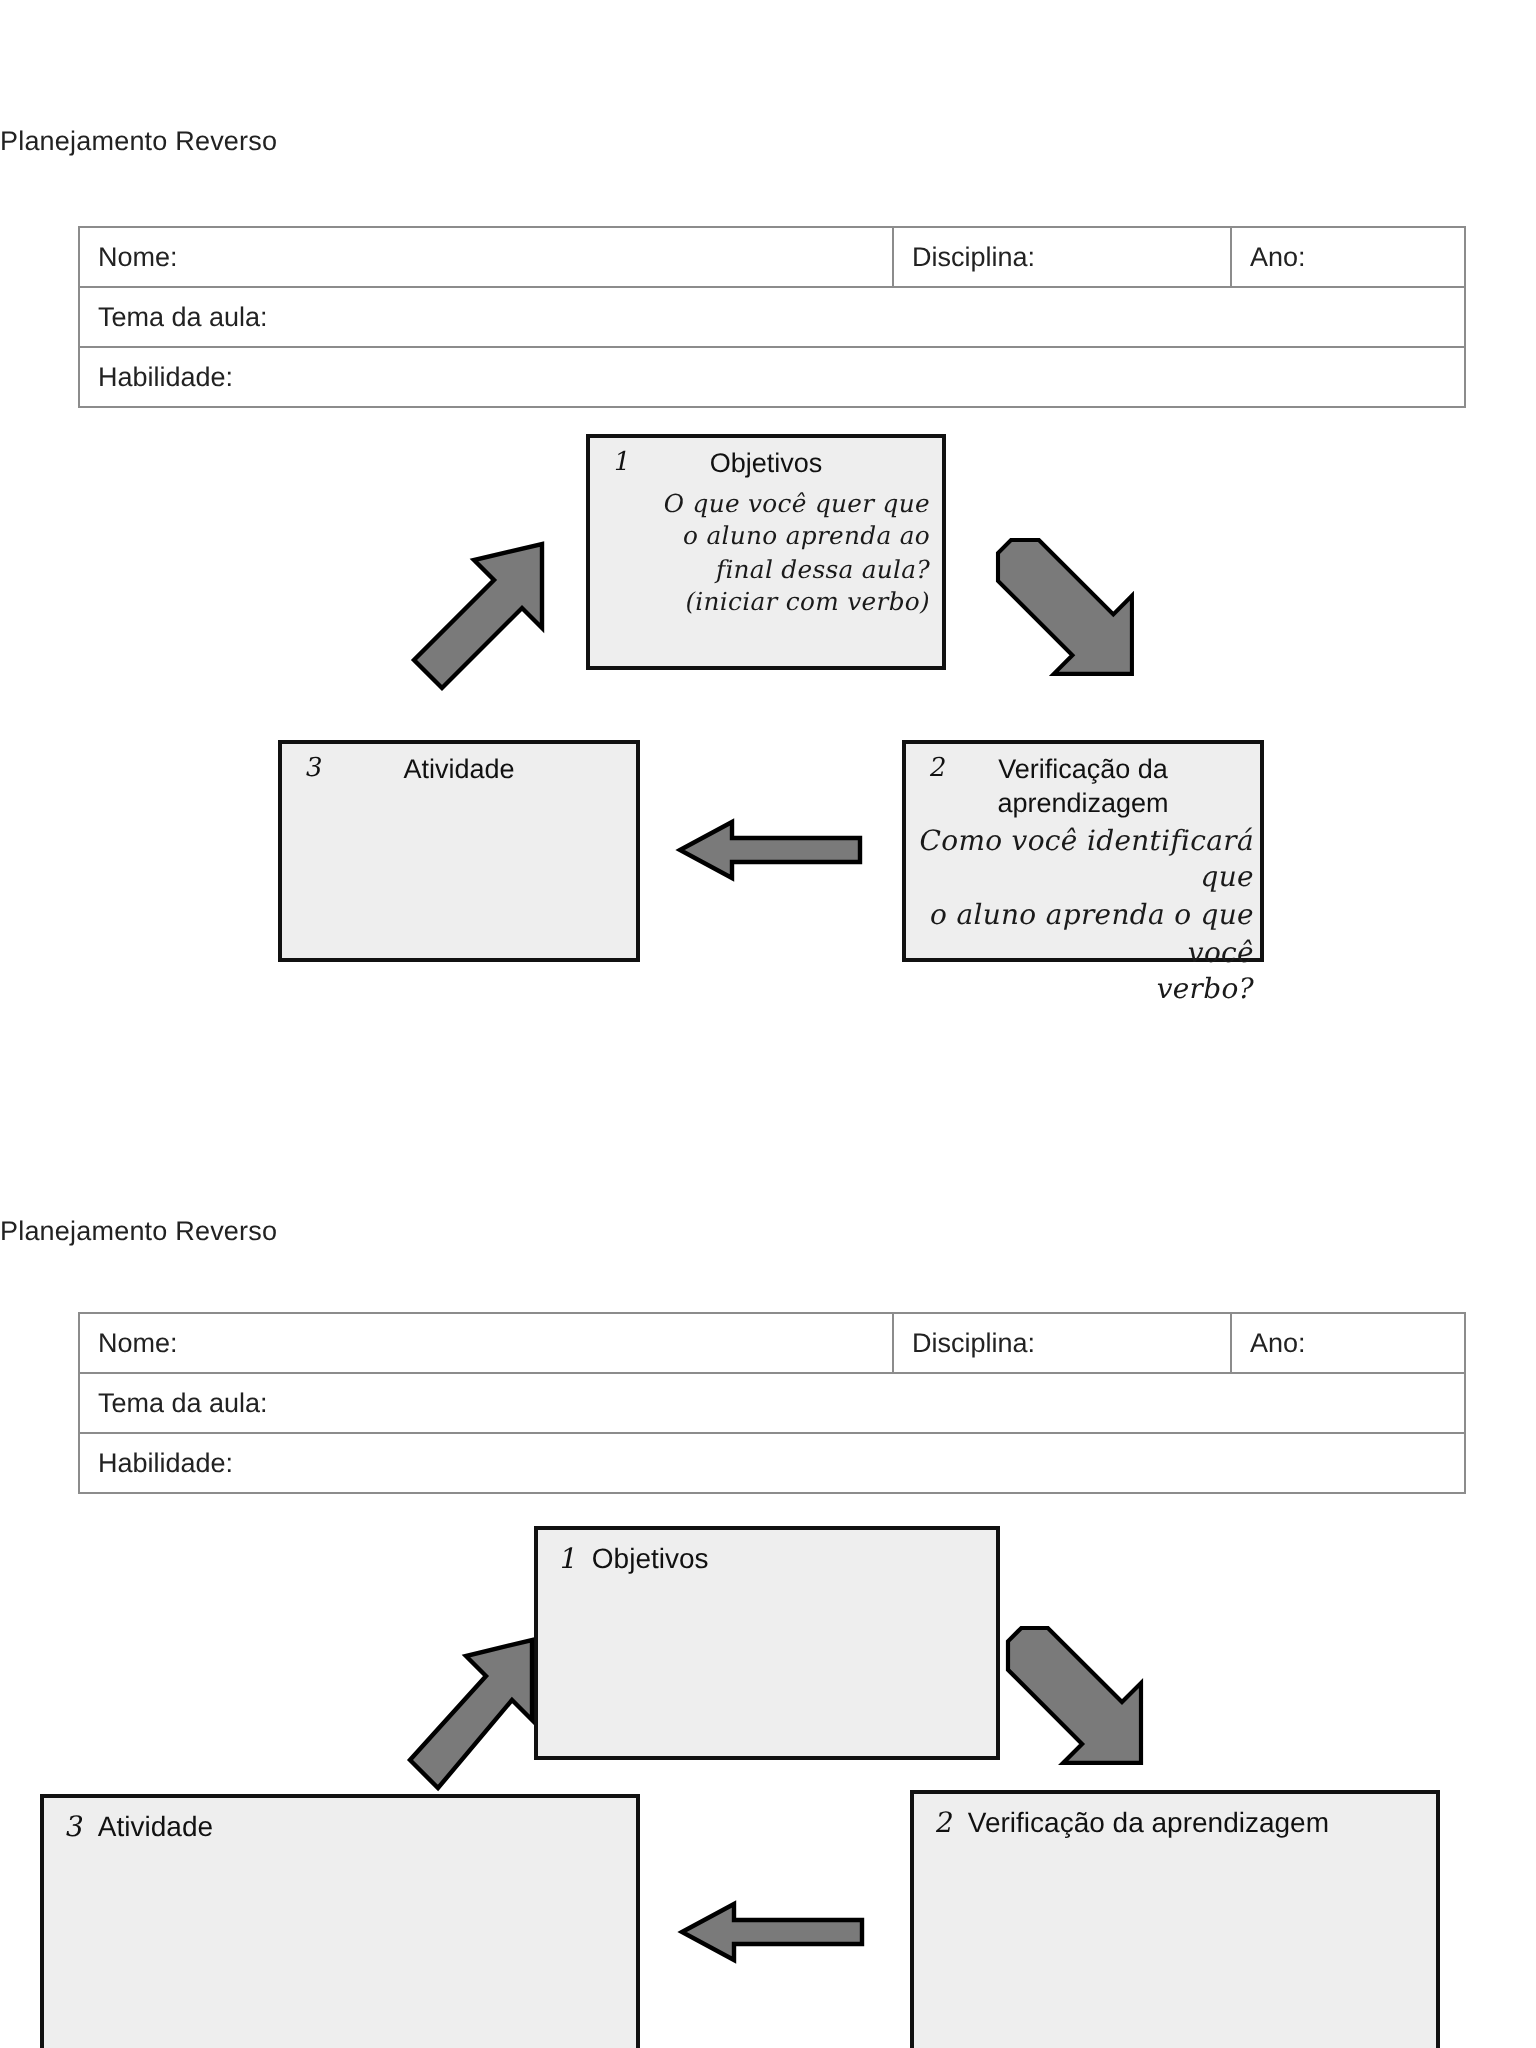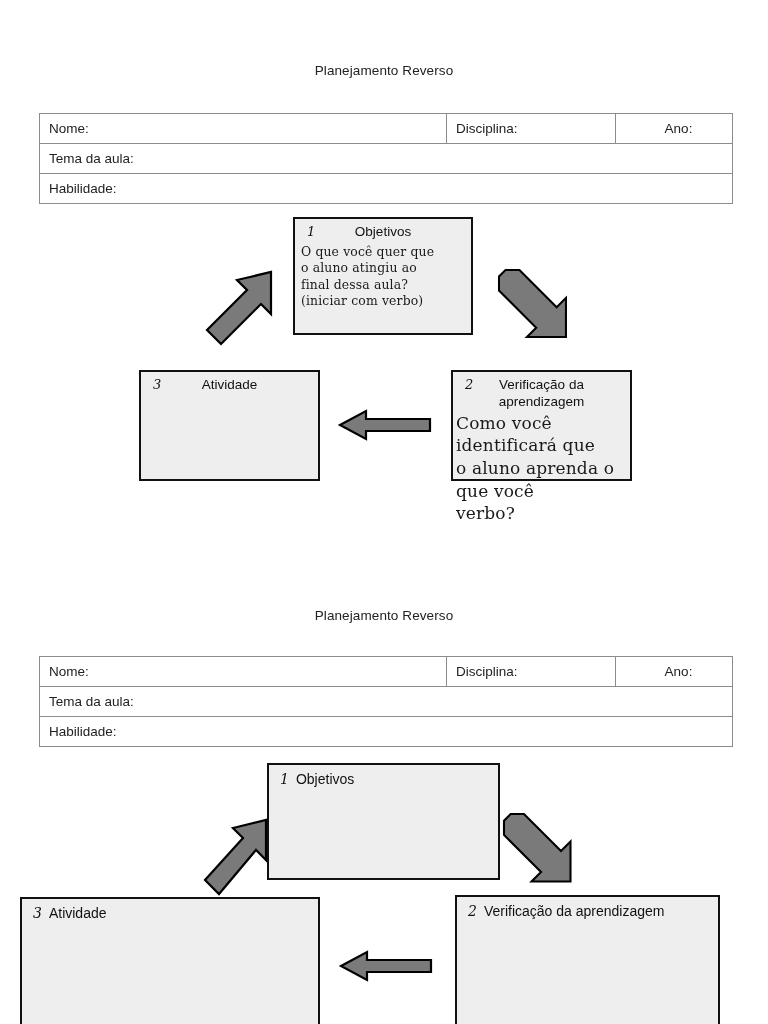--- a/index.html
+++ b/index.html
@@ -15,21 +15,21 @@
     font-family: "Liberation Sans", sans-serif;
     color: #1a1a1a;
   }
 
   .page-section { position: absolute; left: 0; top: 0; width: 768px; }
 
   
   .doc-title {
     position: absolute;
     width: 768px;
-    text-align: center;
+    text-align: left;
     font-size: 13.5px;
     color: #222222;
     letter-spacing: 0.1px;
   }
 
   
   .info-table {
     position: absolute;
     left: 39px;
     width: 663px;
@@ -40,21 +40,21 @@
     border: 1px solid #8c8c8c;
     height: 29px;
     padding: 0 0 0 9px;
     font-size: 13.5px;
     color: #222222;
     vertical-align: middle;
     background: #ffffff;
   }
   .col-nome  { width: 397px; }
   .col-disc  { width: 159px; margin-left: 47px; }
-  .col-ano   { width: 107px; text-align: center; }
+  .col-ano   { width: 107px; }
 
   
   .diagram { position: absolute; left: 0; width: 768px; }
 
   .flow-box {
     position: absolute;
     background: #eeeeee;
     border: 2.5px solid #111111;
     box-sizing: border-box;
   }
@@ -78,22 +78,23 @@
   }
   .fb-title {
     font-size: 13.5px;
     color: #111111;
     text-align: center;
     line-height: 1.25;
     padding: 0 26px;
   }
   .fb-body {
     margin-top: 3px;
-    text-align: left;
+    text-align: right;
     font-family: "DejaVu Serif", serif;
+    font-style: italic;
     font-size: 12.4px;
     line-height: 1.33;
     color: #1a1a1a;
     padding: 0 6px;
     letter-spacing: 0.15px;
   }
 
   
   .blank-head {
     display: flex;
@@ -141,32 +142,32 @@
 
   <div class="diagram" style="top:0;">
 
     <div class="flow-box" style="left:293px; top:217px; width:180px; height:118px;">
       <div class="fb-head">
         <span class="fb-num">1</span>
         <span class="fb-title">Objetivos</span>
       </div>
       <div class="fb-body">
         <div>O que você quer que</div>
-        <div>o aluno atingiu ao</div>
+        <div>o aluno aprenda ao</div>
         <div>final dessa aula?</div>
         <div>(iniciar com verbo)</div>
       </div>
     </div>
 
     <div class="flow-box" style="left:451px; top:370px; width:181px; height:111px;">
       <div class="fb-head">
         <span class="fb-num">2</span>
         <span class="fb-title">Verificação da aprendizagem</span>
       </div>
-      <div class="fb-body" style="margin-top:1px; font-size:17px; padding:0 3px;">
+      <div class="fb-body" style="margin-top:1px; font-size:14px; padding:0 3px;">
         <div>Como você identificará que</div>
         <div>o aluno aprenda o que você</div>
         <div>verbo?</div>
       </div>
     </div>
 
     <div class="flow-box" style="left:139px; top:370px; width:181px; height:111px;">
       <div class="fb-head">
         <span class="fb-num">3</span>
         <span class="fb-title">Atividade</span>

